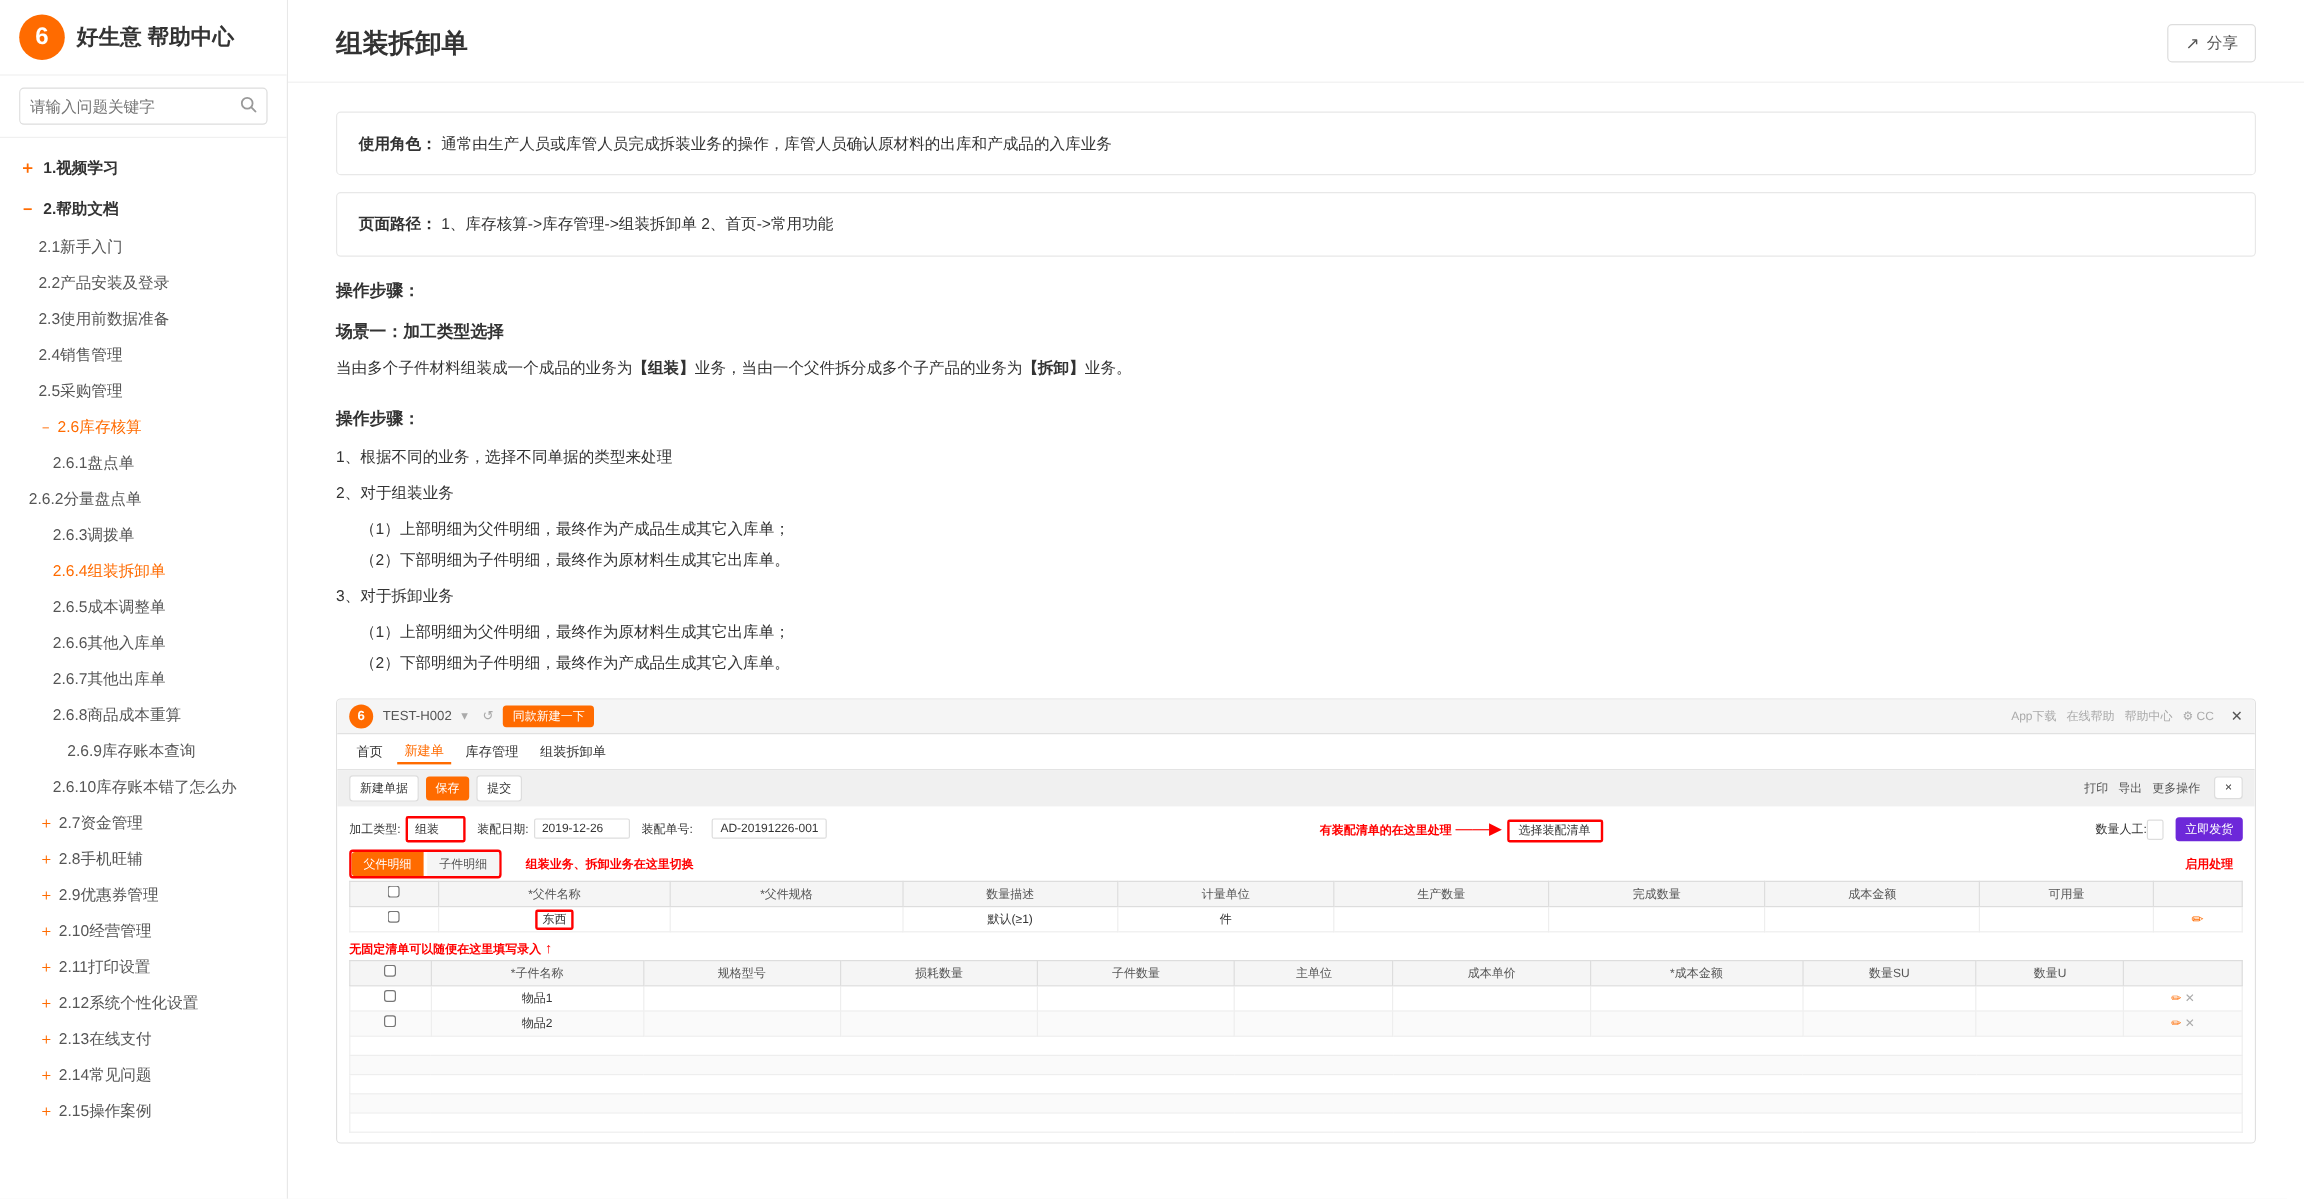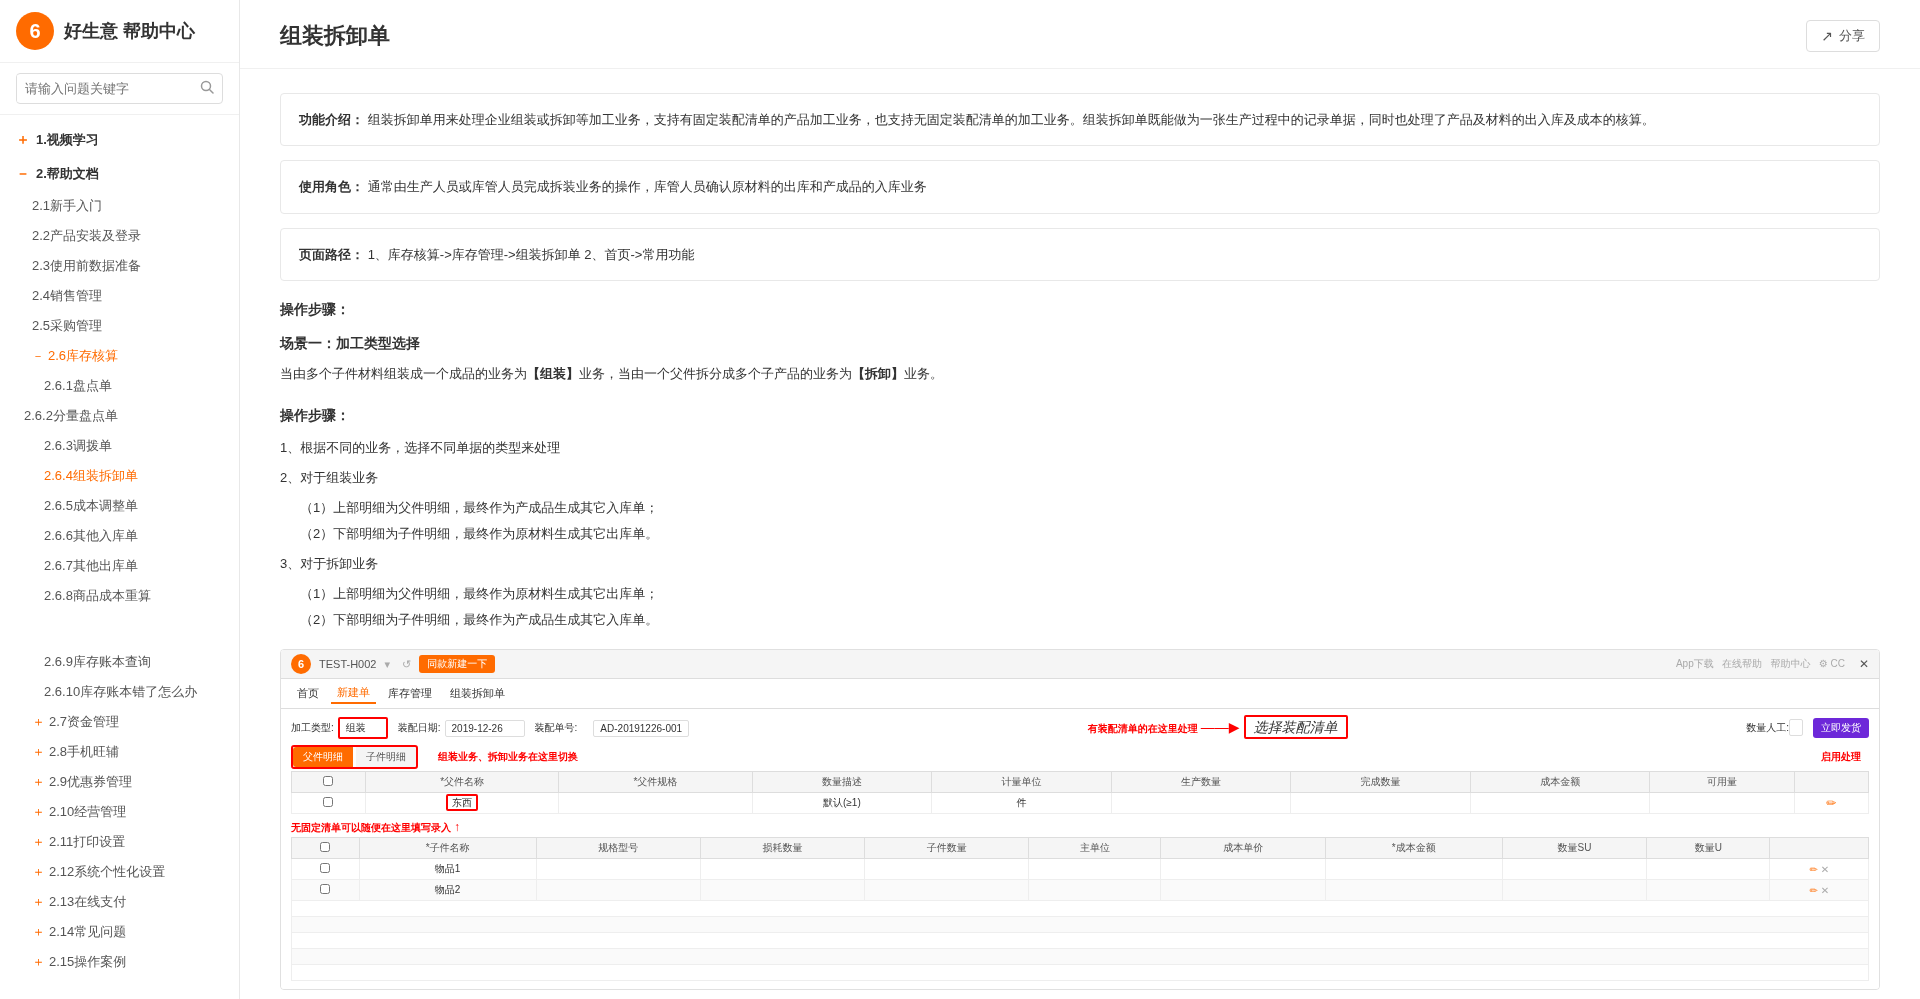--- a/index.html
+++ b/index.html
@@ -120,21 +120,21 @@
     </div>
     <div class="nav-sub-item" style="padding-left:44px;">
       <span>2.6.6其他入库单</span>
     </div>
     <div class="nav-sub-item" style="padding-left:44px;">
       <span>2.6.7其他出库单</span>
     </div>
     <div class="nav-sub-item" style="padding-left:44px;">
       <span>2.6.8商品成本重算</span>
     </div>
-    <div class="nav-sub-item" style="padding-left:44px;margin-top:36px;">
+    <div class="nav-sub-item" style="padding-left:56px;">
       <span>2.6.9库存账本查询</span>
     </div>
     <div class="nav-sub-item" style="padding-left:44px;">
       <span>2.6.10库存账本错了怎么办</span>
     </div>
     <div class="nav-sub-item">
       <span style="color:#ff6b00;margin-right:4px;">＋</span>
       <span>2.7资金管理</span>
     </div>
     <div class="nav-sub-item">
@@ -176,24 +176,20 @@
   <div class="main-header">
     <h1 class="page-title-text">组装拆卸单</h1>
     <button class="share-btn">
       <span class="share-icon">↗</span>
       <span>分享</span>
     </button>
   </div>
 
   <div class="content-body">
 
-    <div class="info-block">
-      <span class="highlight">功能介绍：</span>
-      <span>组装拆卸单用来处理企业组装或拆卸等加工业务，支持有固定装配清单的产品加工业务，也支持无固定装配清单的加工业务。组装拆卸单既能做为一张生产过程中的记录单据，同时也处理了产品及材料的出入库及成本的核算。</span>
-    </div>
 
     <div class="info-block">
       <span class="highlight">使用角色：</span>
       <span>通常由生产人员或库管人员完成拆装业务的操作，库管人员确认原材料的出库和产成品的入库业务</span>
     </div>
 
     <div class="info-block">
       <span class="highlight">页面路径：</span>
       <span>1、库存核算-&gt;库存管理-&gt;组装拆卸单 2、首页-&gt;常用功能</span>
     </div>
@@ -226,39 +222,47 @@
           <span style="font-size:12px;color:#555;margin-left:6px;">✕</span>
         </div>
 
         <div class="ss-title-bar">
           <div class="ss-nav-item">首页</div>
           <div class="ss-nav-item active-nav">新建单</div>
           <div class="ss-nav-item">库存管理</div>
           <div class="ss-nav-item">组装拆卸单</div>
         </div>
 
+        <div style="background:#f0f0f0;padding:4px 10px;display:flex;align-items:center;gap:6px;">
+          <button class="ss-btn">新建单据</button>
+          <button class="ss-btn ss-btn-orange">保存</button>
+          <button class="ss-btn">提交</button>
+          <span style="flex:1;"></span>
+          <span style="font-size:10px;color:#555;">打印 &nbsp; 导出 &nbsp; 更多操作 &nbsp;</span>
+          <button class="ss-btn">×</button>
+        </div>
 
         <div style="position:relative;padding:8px 10px;">
           <div style="display:flex;align-items:center;gap:10px;margin-bottom:6px;flex-wrap:wrap;">
             <div style="display:flex;align-items:center;gap:4px;font-size:10px;">
               <span>加工类型:</span>
               <span style="border:2px solid red;padding:2px 6px;border-radius:2px;min-width:50px;font-size:10px;">组装</span>
             </div>
             <div style="display:flex;align-items:center;gap:4px;font-size:10px;">
               <span>装配日期:</span>
               <span class="ss-field">2019-12-26</span>
             </div>
             <div style="display:flex;align-items:center;gap:16px;font-size:10px;">
               <span>装配单号:</span>
               <span class="ss-field">AD-20191226-001</span>
             </div>
             <div style="flex:1;text-align:center;">
               <span style="color:red;font-size:10px;font-weight:bold;">有装配清单的在这里处理</span>
               <span style="color:red;font-size:14px;"> ——▶ </span>
-              <span style="border:2px solid red;padding:2px 8px;border-radius:2px;font-size:14px;background:#fff;font-style:italic;">选择装配清单</span>
+              <span style="border:2px solid red;padding:2px 8px;border-radius:2px;font-size:10px;background:#fff;">选择装配清单</span>
             </div>
             <div style="font-size:10px;">
               <span>数量人工:</span>
               <span class="ss-field"></span>
             </div>
             <button class="ss-btn ss-btn-teal" style="font-size:10px;">立即发货</button>
           </div>
 
           <div style="display:flex;align-items:center;gap:12px;margin-bottom:0;position:relative;">
             <div style="border:2px solid red;display:inline-block;border-radius:3px;">

